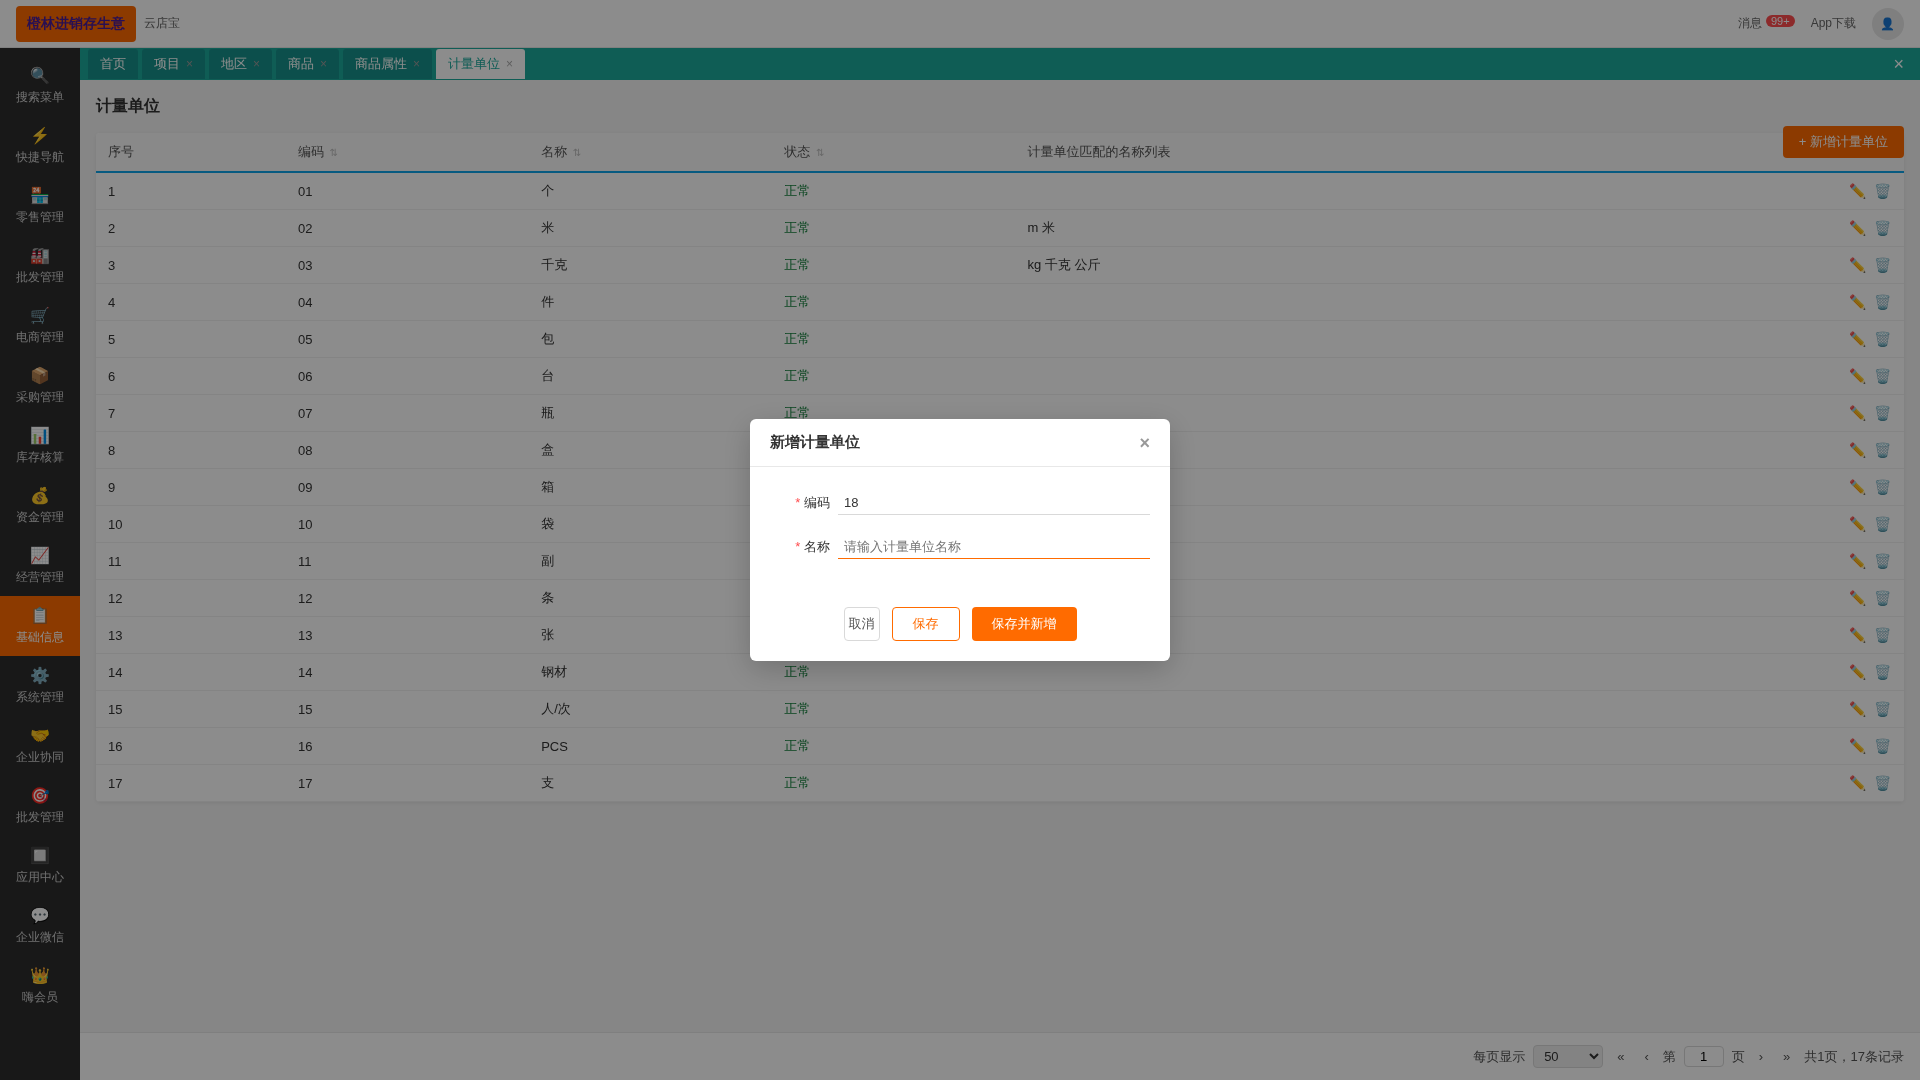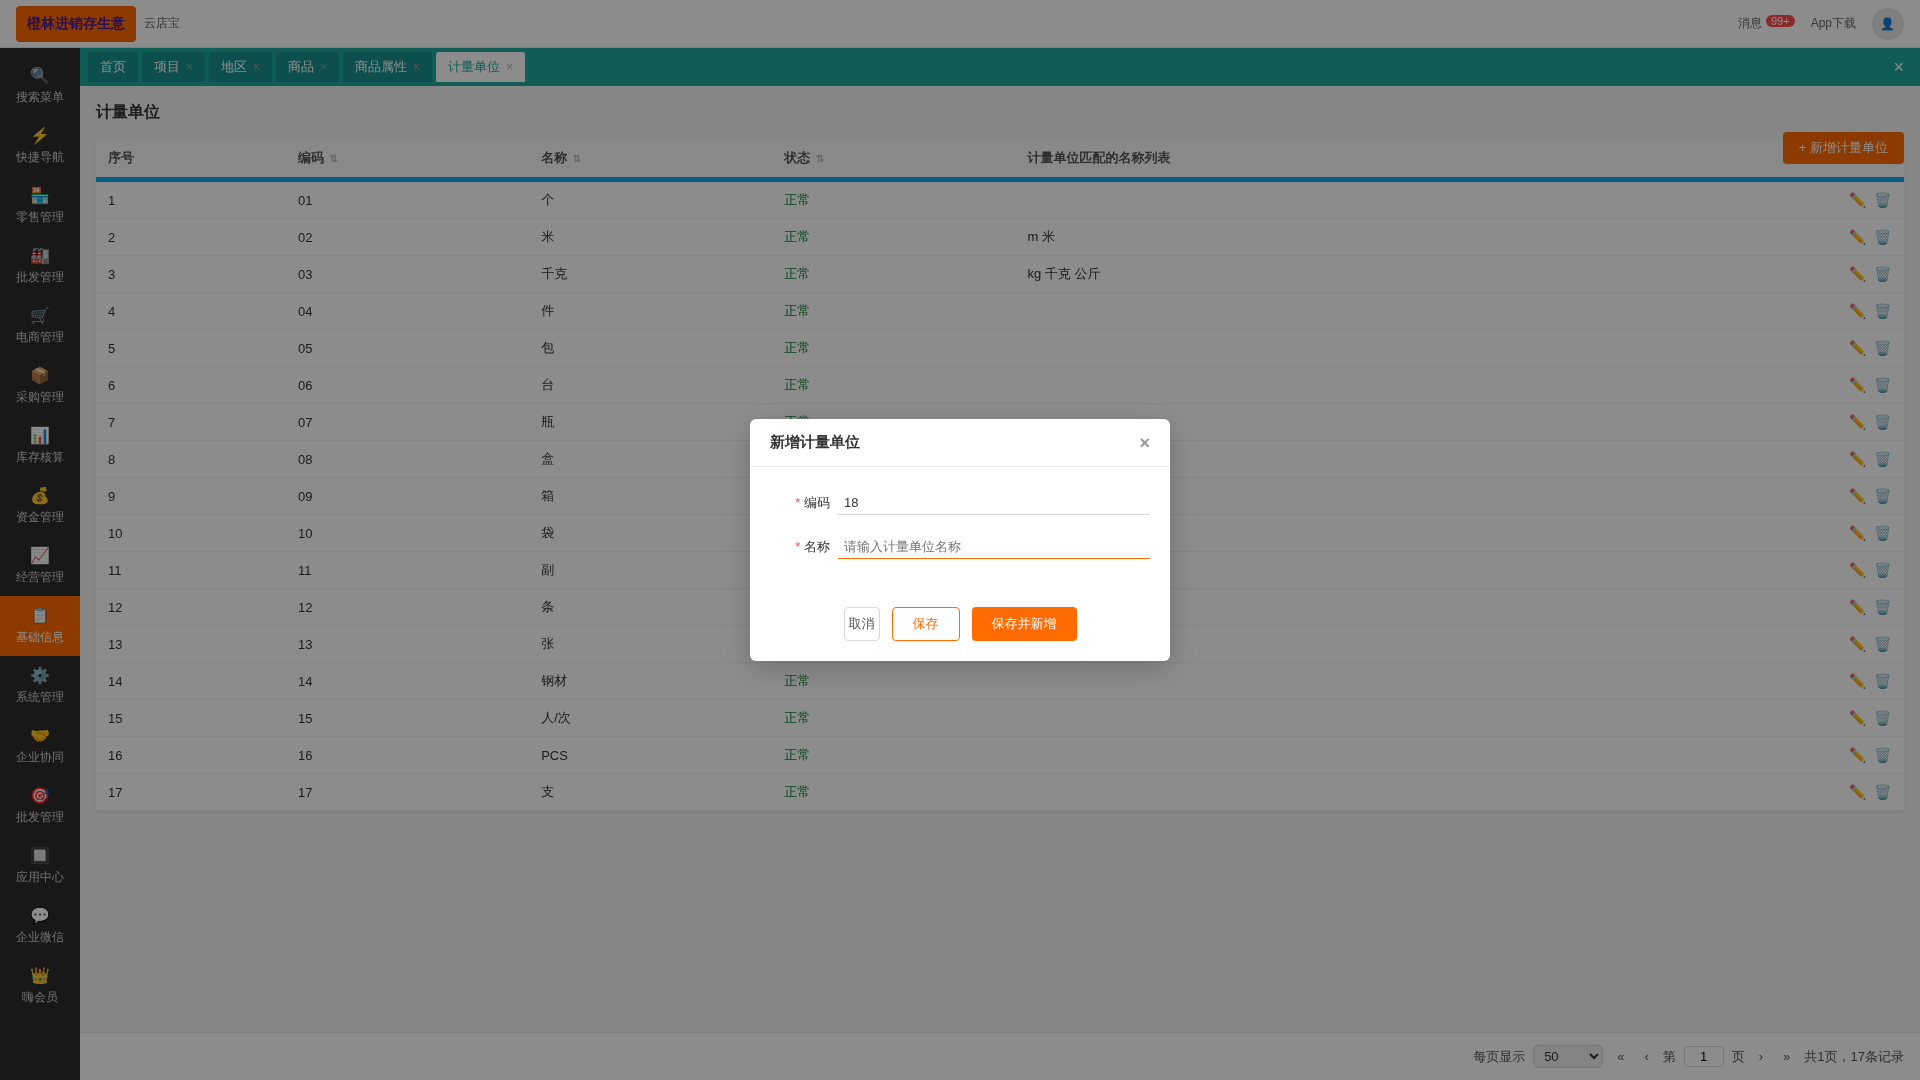--- a/index.html
+++ b/index.html
@@ -55,21 +55,21 @@
     .sidebar-item .icon-placeholder { font-size: 16px; }
 
     
     .content-area { flex: 1; display: flex; flex-direction: column; overflow: hidden; }
 
     
     .tabs-bar {
       background: #1ca99c;
       display: flex;
       align-items: center;
-      height: 38px;
+      height: 32px;
       padding: 0 8px;
       gap: 4px;
       flex-shrink: 0;
     }
     .tab-item {
       background: #17918a;
       color: #fff;
       padding: 4px 12px;
       border-radius: 3px 3px 0 0;
       cursor: pointer;
@@ -110,23 +110,23 @@
       background: #fff;
       border-collapse: collapse;
       border-radius: 4px;
       overflow: hidden;
       box-shadow: 0 1px 4px rgba(0,0,0,0.08);
     }
     .data-table thead tr { background: #fafafa; }
     .data-table th {
       padding: 10px 12px;
       text-align: left;
-      font-weight: 700;
+      font-weight: 400;
       color: #555;
-      border-bottom: 5px solid #0ea5e9;
+      border-bottom: 2px solid #0ea5e9;
       font-size: 13px;
       white-space: nowrap;
     }
     .data-table th .sort-icon { color: #bbb; font-size: 10px; margin-left: 2px; }
     .data-table td {
       padding: 9px 12px;
       border-bottom: 1px solid #f0f0f0;
       font-size: 13px;
       color: #333;
     }

